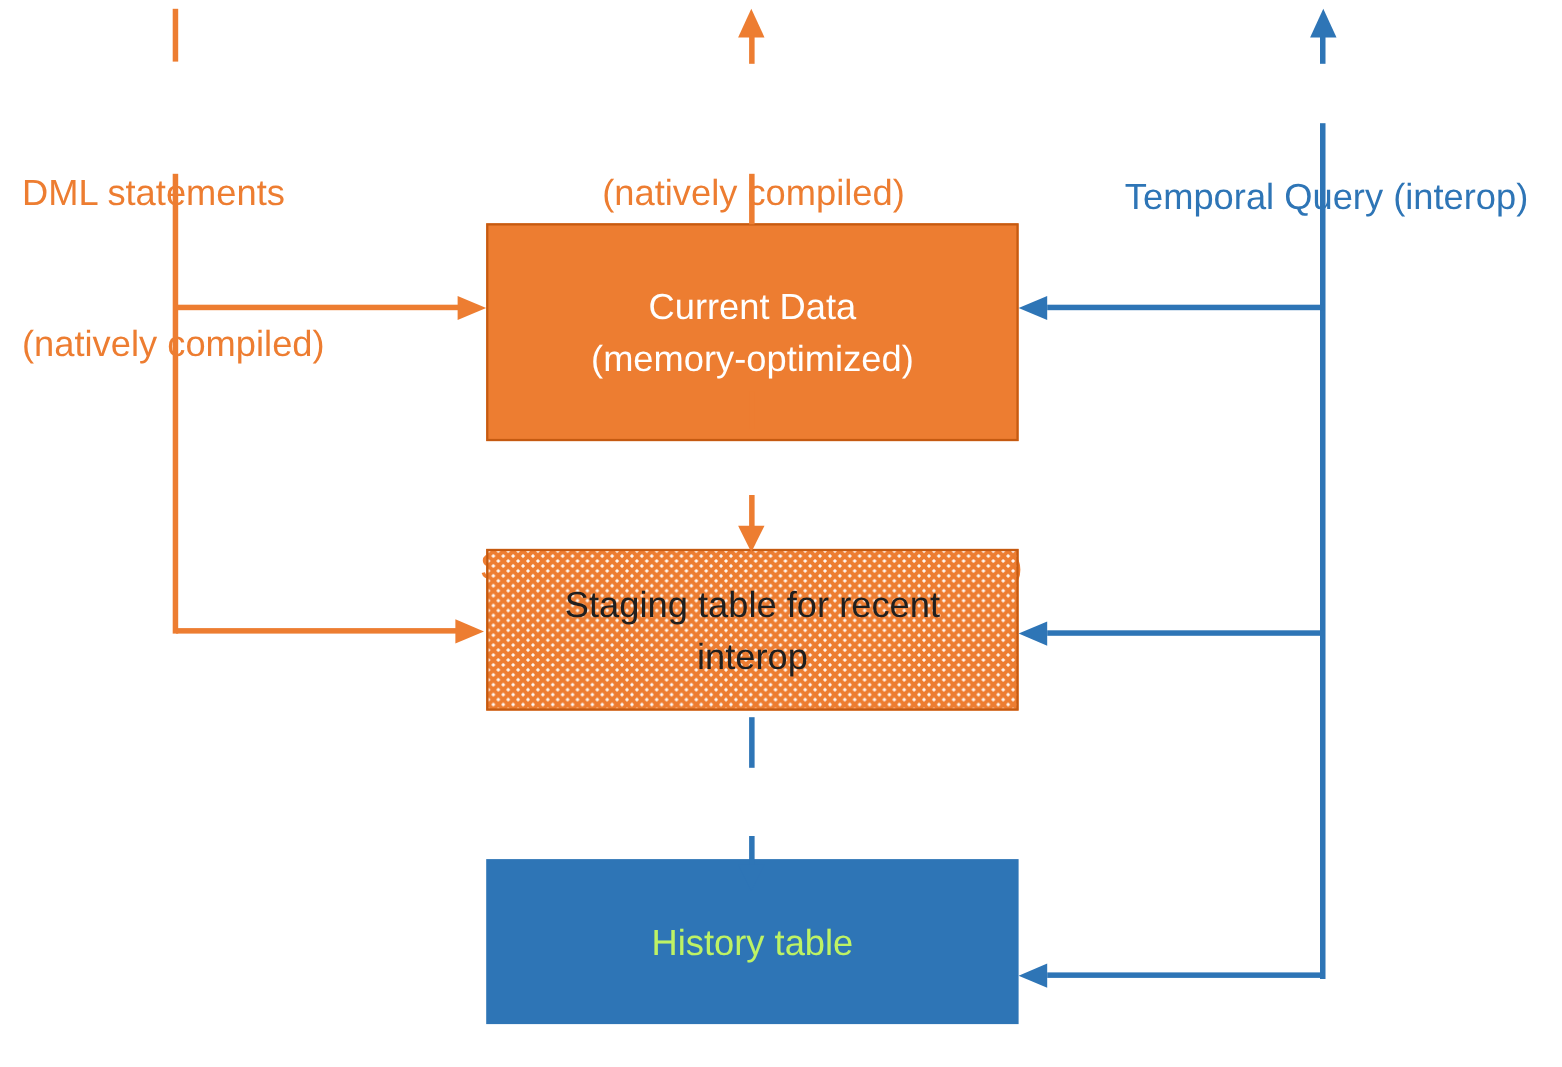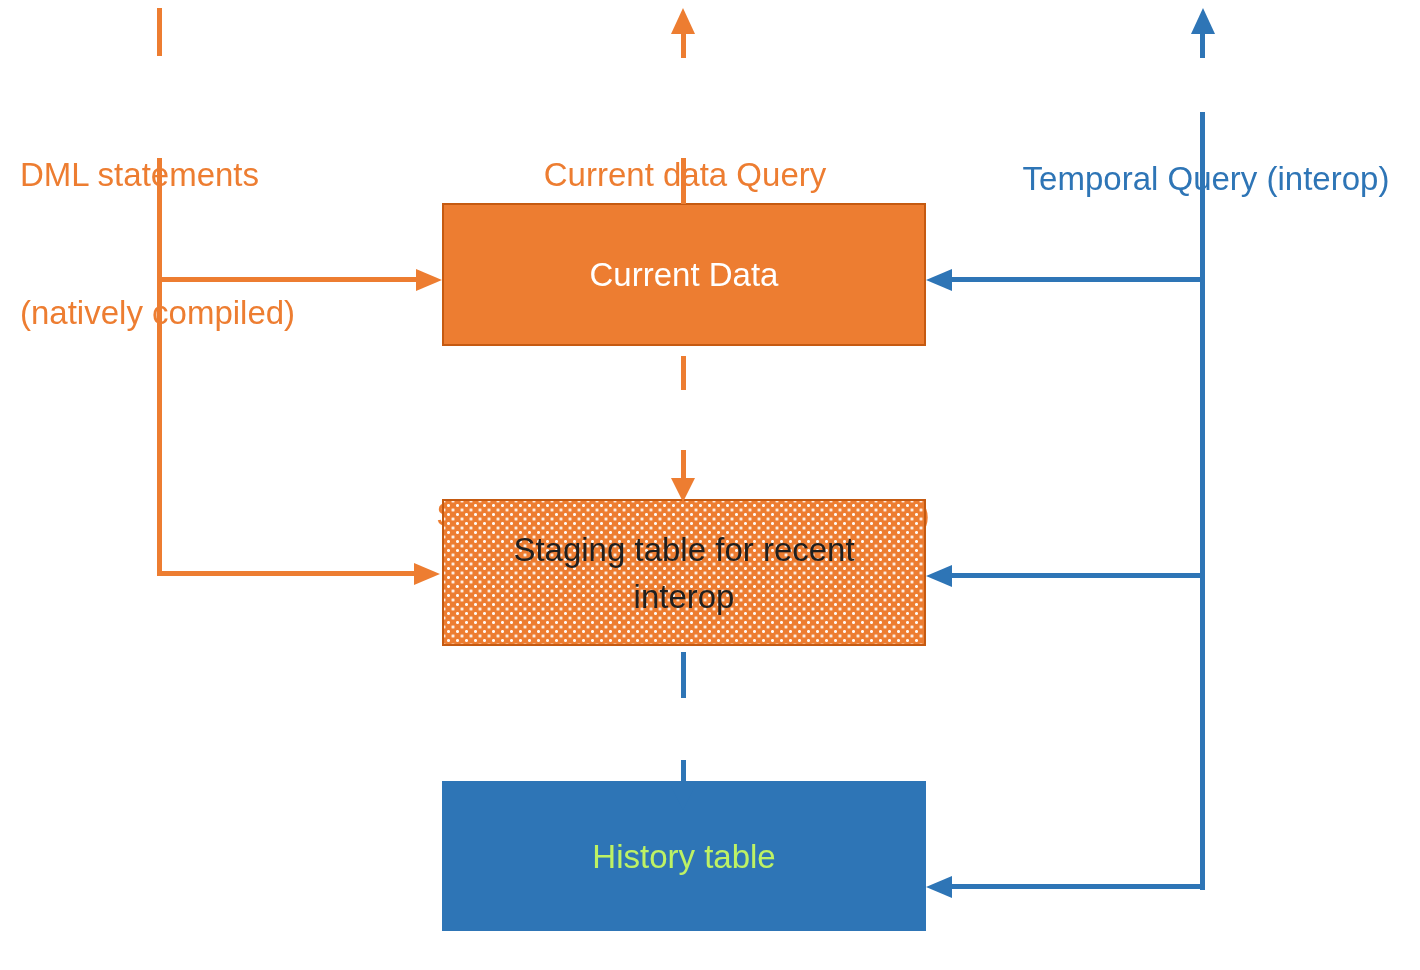--- a/index.html
+++ b/index.html
@@ -17,21 +17,21 @@
   #lbl-temporal{left:956px;top:64px;width:500px;}
   #lbl-system-versioning{left:433px;top:400px;width:500px;}
   #lbl-data-migration{left:433px;top:710px;width:500px;}
   
   .node{
     position:absolute;left:442px;width:484px;box-sizing:border-box;
     display:flex;flex-direction:column;align-items:center;justify-content:center;
     font-size:33px;line-height:47px;text-align:center;
   }
   #node-current{
-    top:203px;height:143px;background:var(--orange,#ED7D31);
+    top:203px;height:198px;background:var(--orange,#ED7D31);
     border:2px solid var(--orange_border,#C55A11);color:#ffffff;
   }
   #node-staging{
     top:499px;height:147px;
     background-color:var(--orange,#ED7D31);
     background-image:
       radial-gradient(circle, rgba(255,255,255,.95) 1.3px, rgba(255,255,255,0) 1.6px),
       radial-gradient(circle, rgba(255,255,255,.95) 1.3px, rgba(255,255,255,0) 1.6px);
     background-size:9px 9px,9px 9px;
     background-position:0 0,4.5px 4.5px;
@@ -59,38 +59,38 @@
 <body>
 
 <div class="canvas">
 
   <div class="lbl orange" id="lbl-dml">
     <div>DML statements</div>
     <div>(natively compiled)</div>
   </div>
 
   <div class="lbl orange center" id="lbl-current-query">
-    <div>Current data Query</div>
     <div>(natively compiled)</div>
   </div>
 
   <div class="lbl blue center" id="lbl-temporal">
     <div>Temporal Query (interop)</div>
   </div>
 
   <div class="lbl orange center" id="lbl-system-versioning">
     <div>System-Versioning (synchronous)</div>
   </div>
 
   <div class="lbl blue center" id="lbl-data-migration">
     <div>Data  Migration (asynchronous)</div>
   </div>
 
   <div class="node" id="node-current">
     <div>Current Data</div>
+    <div>(memory-optimized)</div>
   </div>
 
   <div class="node" id="node-staging">
     <div>Staging table for recent</div>
     <div>interop</div>
   </div>
 
   <div class="node" id="node-history">
     <div>History table</div>
   </div>

